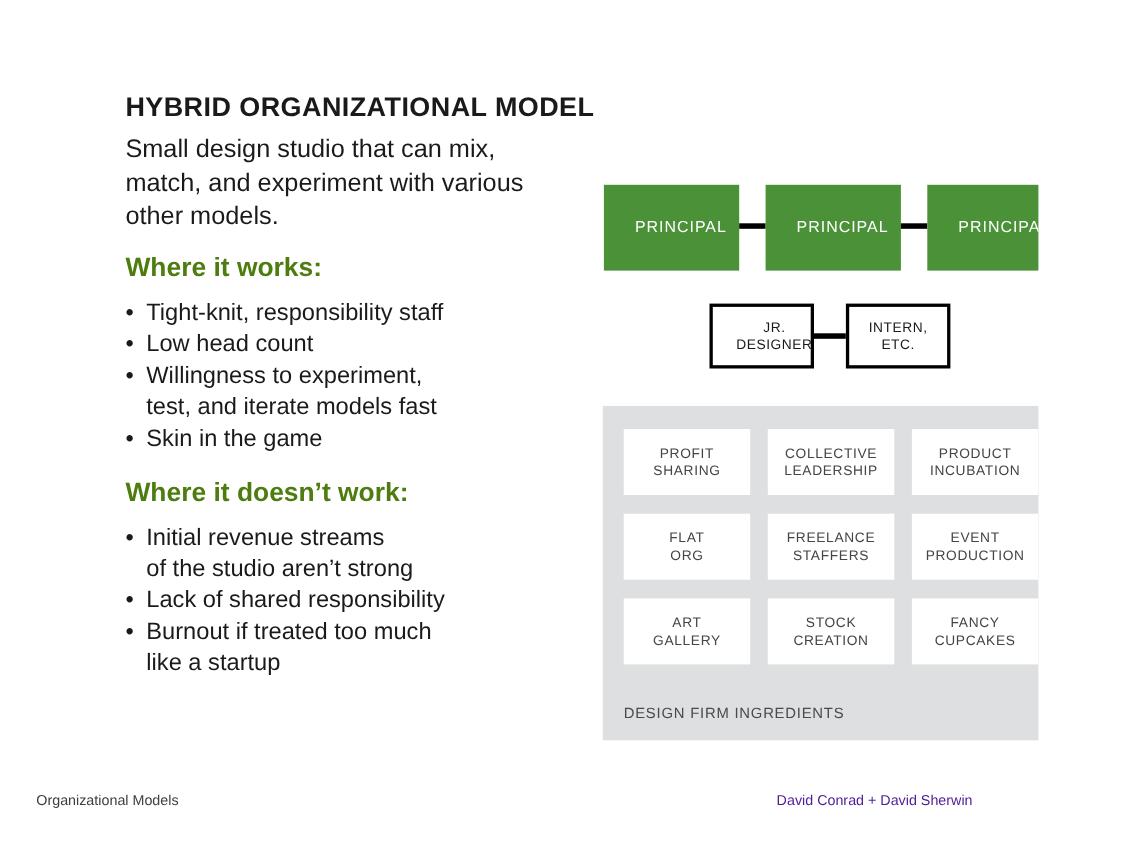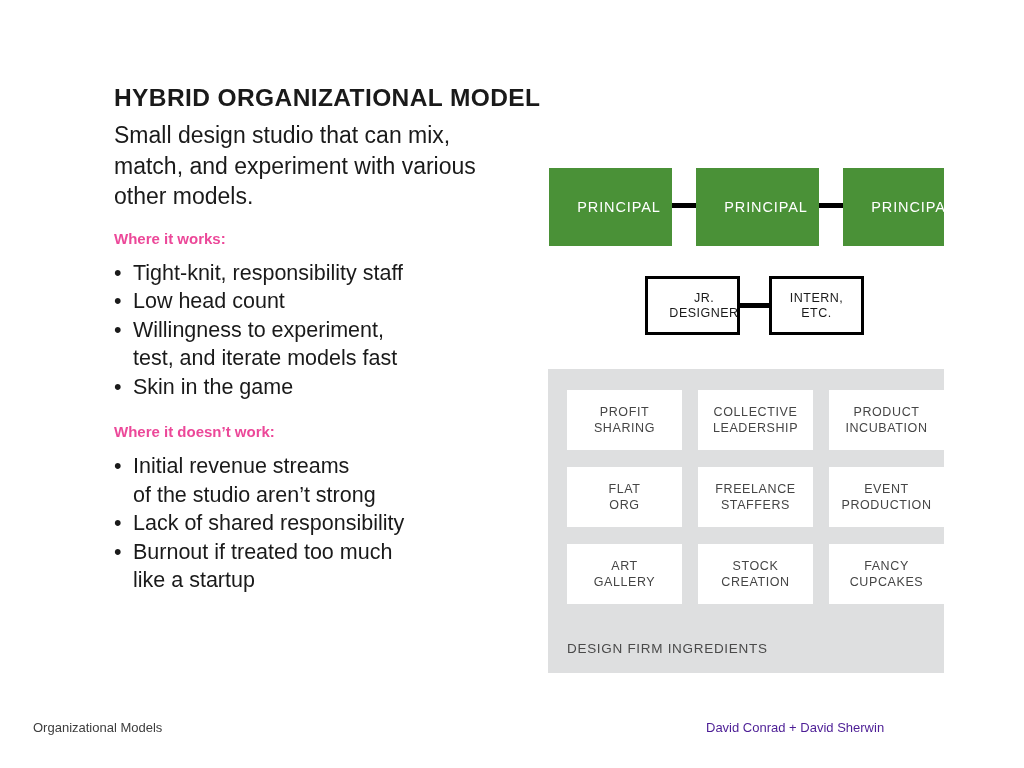--- a/index.html
+++ b/index.html
@@ -38,23 +38,23 @@
     width: 400px;
     color: #1a1a1a;
   }
   .intro-para {
     font-size: 23px;
     line-height: 30.5px;
     color: #1a1a1a;
     margin: 0;
   }
   .section-head {
-    font-size: 15px;
+    font-size: 24px;
     font-weight: bold;
-    color: #ec4899;
+    color: #4d7c0f;
     margin: 0;
     white-space: nowrap;
   }
   .bullet-list {
     list-style: none;
     margin: 0;
     padding: 0;
   }
   .bullet-item {
     position: relative;

